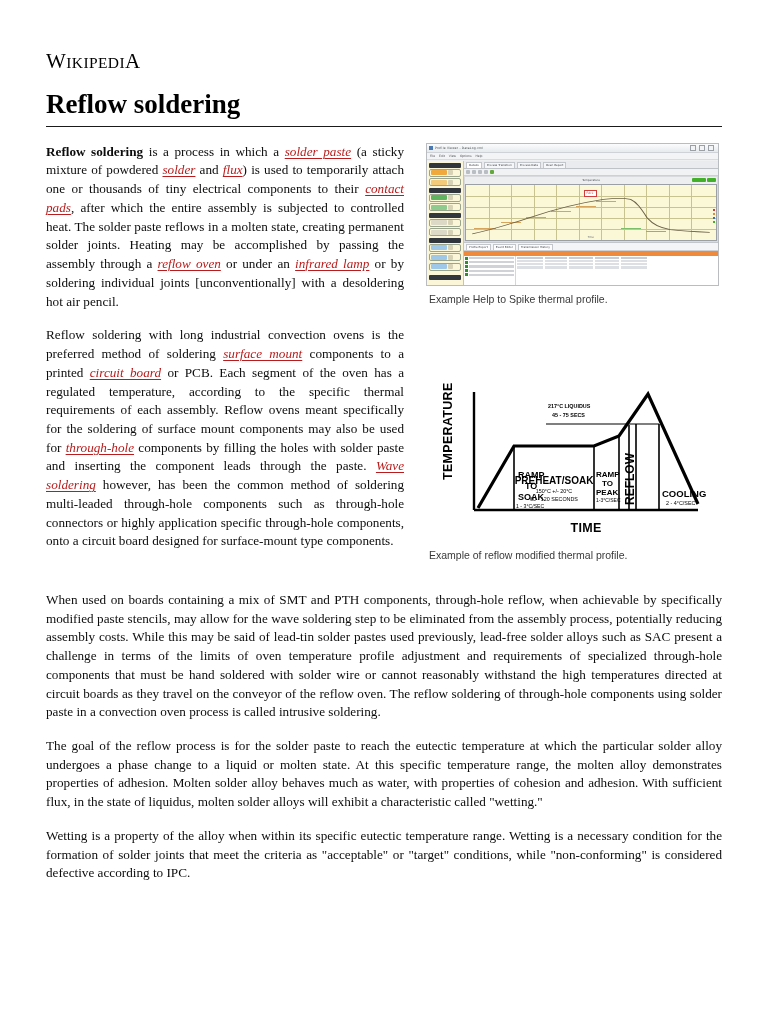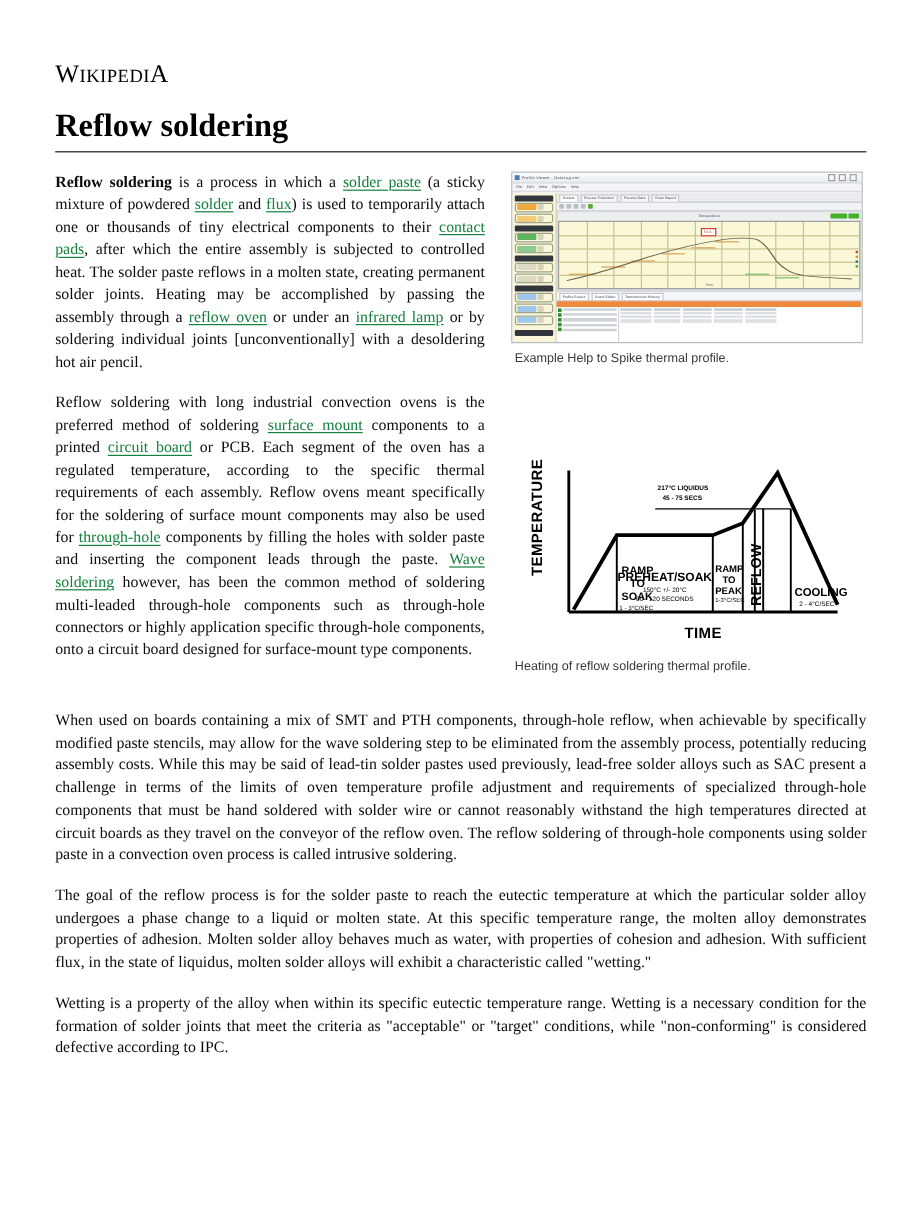--- a/index.html
+++ b/index.html
@@ -84,24 +84,25 @@
     text-align: justify;
     margin: 0 0 15px 0;
     color: #0c0c0c;
     hyphens: none;
   }
   p.narrow {
     width: 358px;
   }
   .lead-term { font-weight: bold; }
   .wl {
-    color: #15803d;
+    color: #b91c1c;
     text-decoration: underline;
     text-decoration-thickness: 1px;
     text-underline-offset: 1.5px;
+    font-style: italic;
   }
 
   
   .app-shot {
     width: 293px;
     height: 143px;
     background: #eef0f2;
     border: 1px solid #b9bcc0;
     box-sizing: border-box;
     position: relative;
@@ -594,21 +595,21 @@
           <text x="170" y="97" font-family="Liberation Sans, sans-serif" font-size="8" font-weight="bold" fill="#000">RAMP</text>
           <text x="176" y="106" font-family="Liberation Sans, sans-serif" font-size="8" font-weight="bold" fill="#000">TO</text>
           <text x="170" y="115" font-family="Liberation Sans, sans-serif" font-size="8" font-weight="bold" fill="#000">PEAK</text>
           <text x="170" y="122" font-family="Liberation Sans, sans-serif" font-size="5" fill="#000">1-3°C/SEC</text>
 
           <text x="0" y="0" transform="translate(208,125) rotate(-90)" font-family="Liberation Sans, sans-serif" font-size="12" font-weight="bold" fill="#000">REFLOW</text>
 
           <text x="236" y="117" font-family="Liberation Sans, sans-serif" font-size="9.5" font-weight="bold" fill="#000">COOLING</text>
           <text x="240" y="125" font-family="Liberation Sans, sans-serif" font-size="5.4" fill="#000">2 - 4°C/SEC</text>
         </svg>
-        <figcaption class="figcaption">Heating of reflow soldering thermal profile.</figcaption>
+        <figcaption class="figcaption">Example of reflow modified thermal profile.</figcaption>
       </figure>
 
     </div>
 
     <p class="body narrow"><span class="lead-term">Reflow soldering</span><span> is a process in which a </span><span class="wl">solder paste</span><span> (a sticky mixture of powdered </span><span class="wl">solder</span><span> and </span><span class="wl">flux</span><span>) is used to temporarily attach one or thousands of tiny electrical components to their </span><span class="wl">contact pads</span><span>, after which the entire assembly is subjected to controlled heat. The solder paste reflows in a molten state, creating permanent solder joints. Heating may be accomplished by passing the assembly through a </span><span class="wl">reflow oven</span><span> or under an </span><span class="wl">infrared lamp</span><span> or by soldering individual joints [unconventionally] with a desoldering hot air pencil.</span></p>
 
     <p class="body narrow"><span>Reflow soldering with long industrial convection ovens is the preferred method of soldering </span><span class="wl">surface mount</span><span> components to a printed </span><span class="wl">circuit board</span><span> or PCB. Each segment of the oven has a regulated temperature, according to the specific thermal requirements of each assembly. Reflow ovens meant specifically for the soldering of surface mount components may also be used for </span><span class="wl">through-hole</span><span> components by filling the holes with solder paste and inserting the component leads through the paste. </span><span class="wl">Wave soldering</span><span> however, has been the common method of soldering multi-leaded through-hole components such as through-hole connectors or highly application specific through-hole components, onto a circuit board designed for surface-mount type components.</span></p>
 
     <p class="body narrow" style="margin-bottom:0">&nbsp;</p>
 

